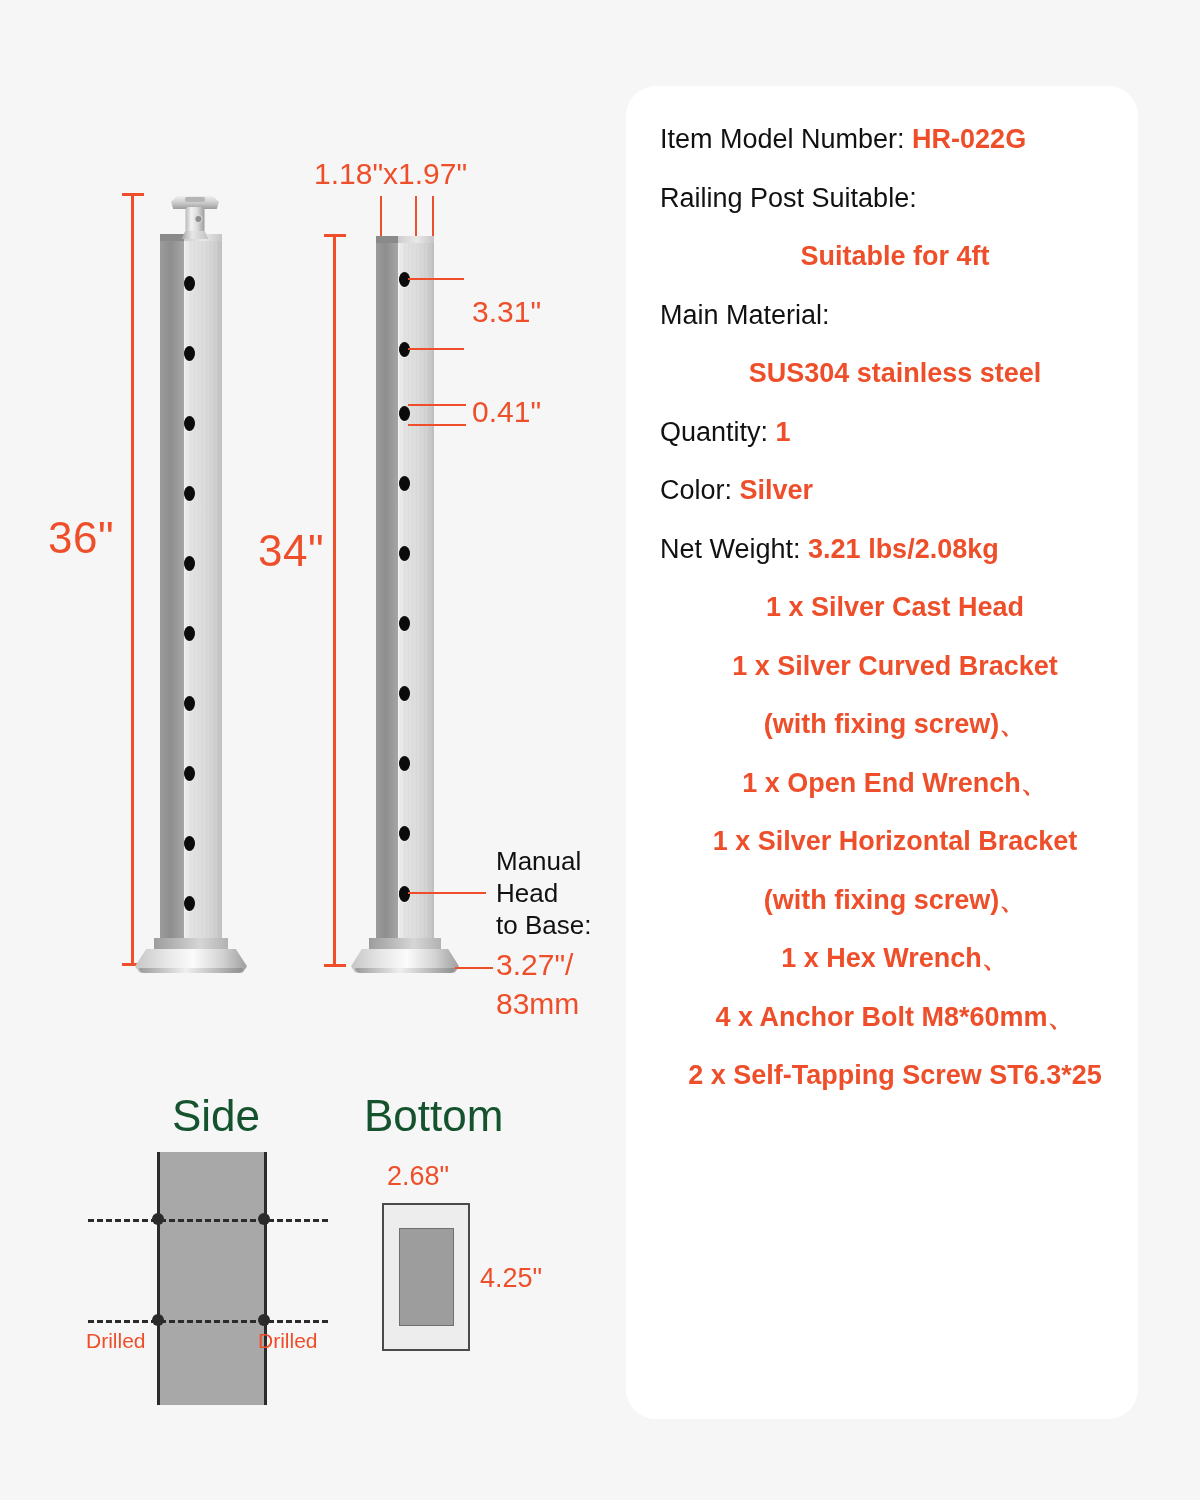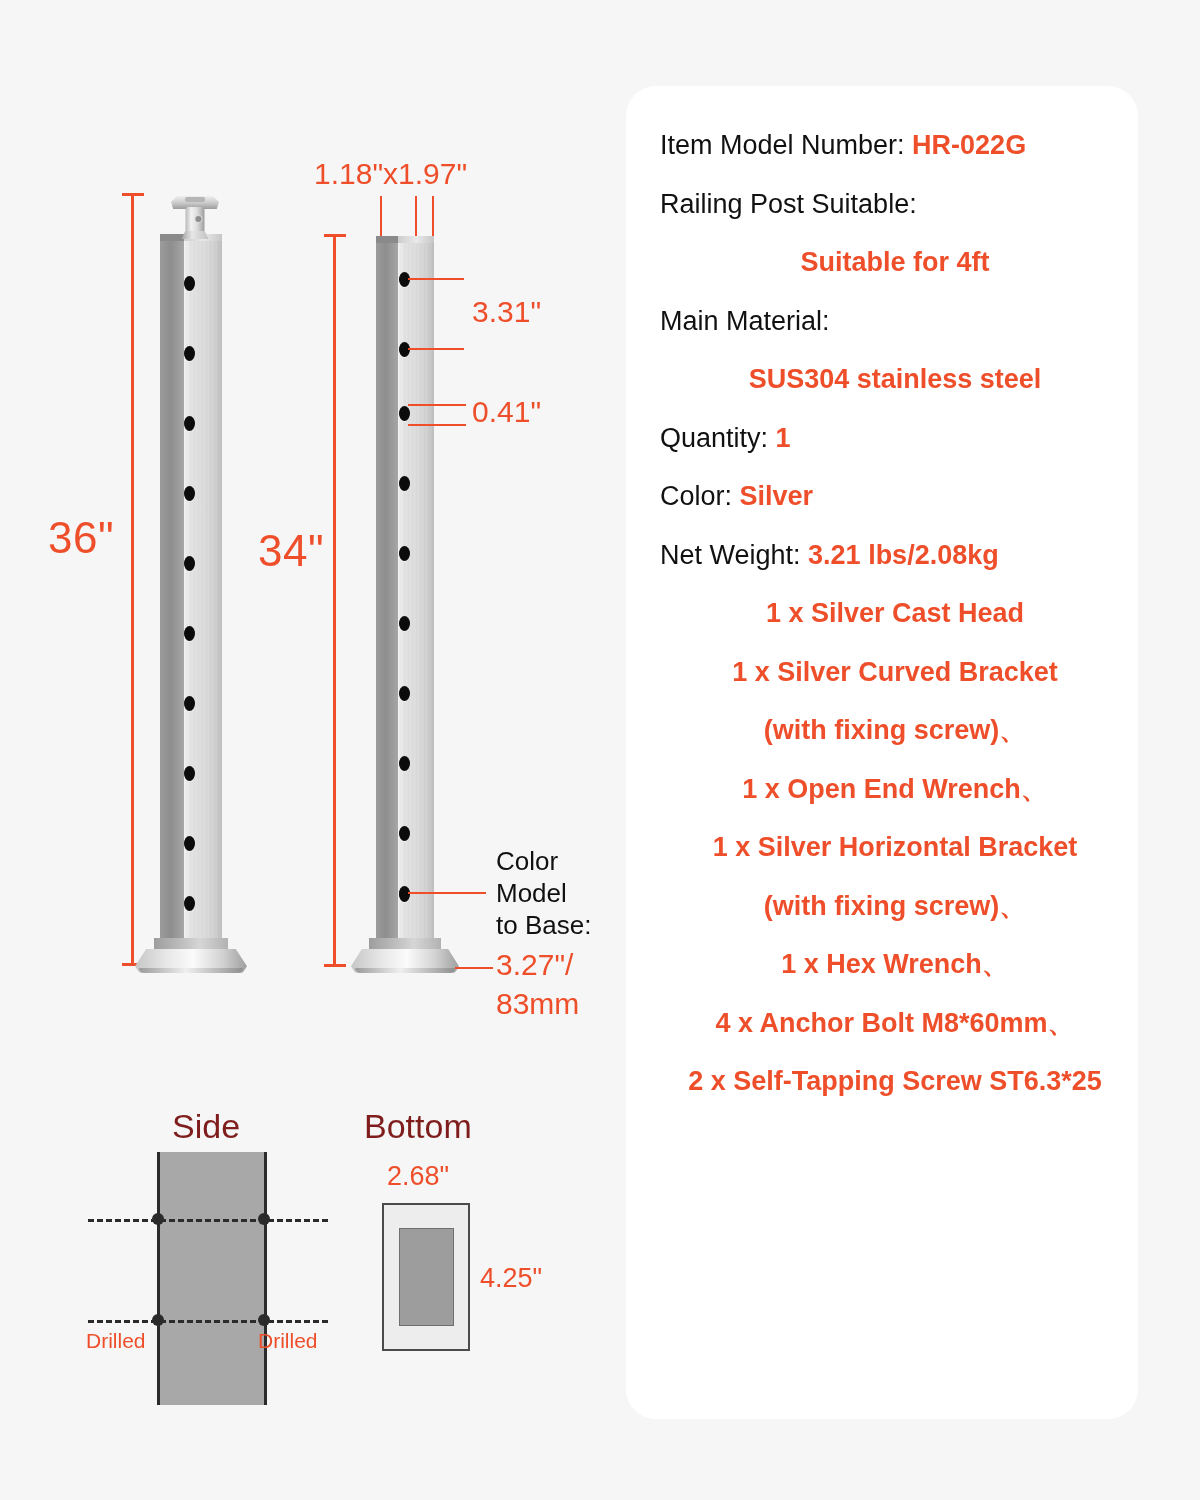--- a/index.html
+++ b/index.html
@@ -95,21 +95,21 @@
   .lead-v { position: absolute; width: 2px; background: #ee4f2a; }
 
   .dimlabel { position: absolute; color: #ee4f2a; white-space: nowrap; }
   .d-big { font-size: 44px; font-weight: 400; letter-spacing: .5px; }
   .d-mid { font-size: 30px; font-weight: 400; }
 
   .blk-label { position: absolute; color: #111; font-size: 26px; line-height: 32px; white-space: nowrap; }
   .org-label { position: absolute; color: #ee4f2a; font-size: 30px; line-height: 37px; white-space: nowrap; }
 
   
-  .view-title { position: absolute; color: #7f1d1d; font-size: 34px; white-space: nowrap; margin-top: 16px; }
+  .view-title { position: absolute; color: #14532d; font-size: 44px; white-space: nowrap; }
   .side-body {
     position: absolute; background: #a8a8a8;
     border-left: 3px solid #2b2b2b; border-right: 3px solid #2b2b2b;
   }
   .dash {
     position: absolute; height: 0; border-top: 3px dashed #2b2b2b;
   }
   .dot { position: absolute; width: 12px; height: 12px; border-radius: 50%; background: #2b2b2b; }
   .drilled { position: absolute; color: #ee4f2a; font-size: 21px; white-space: nowrap; }
 
@@ -122,21 +122,21 @@
     position: absolute; background: #9d9d9d; border: 1px solid #6f6f6f;
   }
   .bot-dim { position: absolute; color: #ee4f2a; font-size: 27px; white-space: nowrap; }
 
   
   #spec-card {
     position: absolute; left: 626px; top: 86px;
     width: 512px; height: 1333px;
     background: #ffffff; border-radius: 30px;
   }
-  #spec-list { position: absolute; left: 34px; top: 30px; right: 8px; }
+  #spec-list { position: absolute; left: 34px; top: 24px; right: 8px; }
   .row { font-size: 27px; line-height: 58.5px; white-space: nowrap; color: #111; }
   .row .hl { color: #ee4f2a; font-weight: bold; }
   .row.all-hl { color: #ee4f2a; font-weight: bold; text-align: center; }
 </style>
 </head>
 <body>
 
 <div id="page">
 
   <div id="diagram-area">
@@ -216,22 +216,22 @@
     <div class="lead" style="left:408px; top:348px; width:56px;"></div>
     <div class="dimlabel d-mid" style="left:472px; top:295px;">3.31"</div>
 
     <div class="lead" style="left:408px; top:404px; width:58px;"></div>
     <div class="lead" style="left:408px; top:424px; width:58px;"></div>
     <div class="dimlabel d-mid" style="left:472px; top:395px;">0.41"</div>
 
     <div class="lead" style="left:408px; top:892px; width:78px;"></div>
     <div class="lead" style="left:455px; top:967px; width:38px;"></div>
 
-    <div class="blk-label" style="left:496px; top:845px;">Color</div>
-    <div class="blk-label" style="left:496px; top:877px;">Model</div>
+    <div class="blk-label" style="left:496px; top:845px;">Manual</div>
+    <div class="blk-label" style="left:496px; top:877px;">Head</div>
     <div class="blk-label" style="left:496px; top:909px;">to Base:</div>
     <div class="org-label" style="left:496px; top:946px;">3.27"/</div>
     <div class="org-label" style="left:496px; top:985px;">83mm</div>
 
     <div class="view-title" style="left:172px; top:1091px;">Side</div>
 
     <div class="side-body" style="left:157px; top:1152px; width:110px; height:253px;"></div>
 
     <div class="dash" style="left:88px; top:1219px; width:240px;"></div>
     <div class="dot" style="left:152px; top:1213px;"></div>

